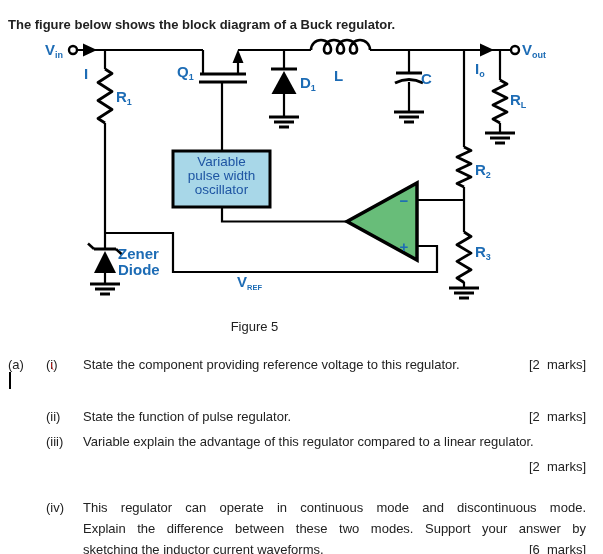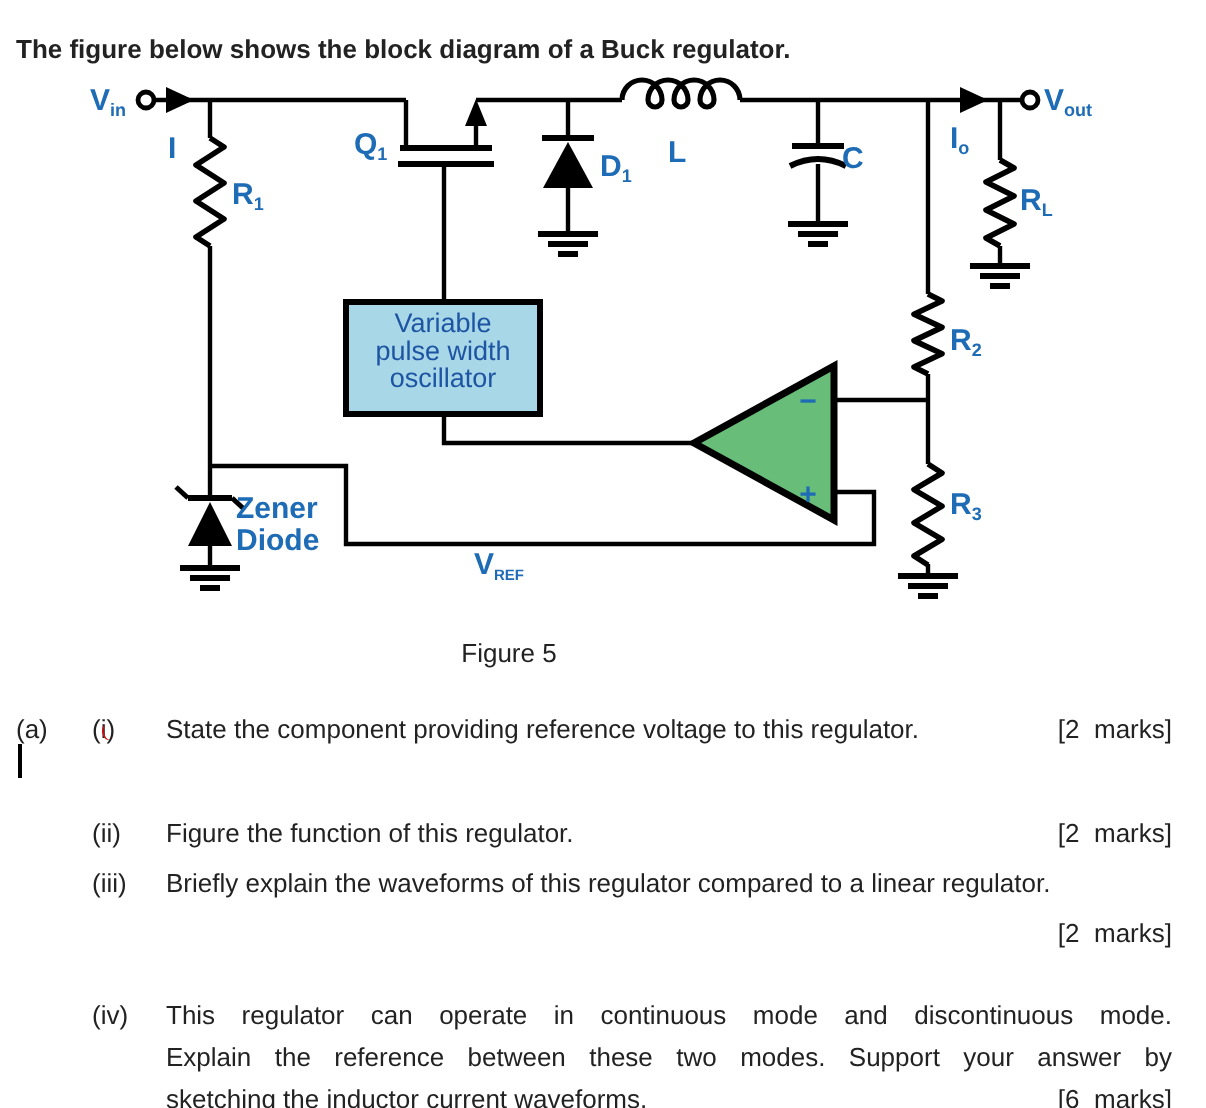--- a/index.html
+++ b/index.html
@@ -155,38 +155,38 @@
     <span>State the component providing reference voltage to this regulator.</span>
     <span class="marks">[2  marks]</span>
   </span>
 </div>
 <div class="cursor"></div>
 <div class="squiggle"></div>
 
 <div class="qrow" style="top:409px">
   <span class="qnum">(ii)</span>
   <span class="qtext flexline">
-    <span>Figure the function of this regulator.</span>
+    <span>State the function of pulse regulator.</span>
     <span class="marks">[2  marks]</span>
   </span>
 </div>
 
 <div class="qrow" style="top:434px">
   <span class="qnum">(iii)</span>
-  <span class="qtext">Briefly explain the waveforms of this regulator compared to a linear regulator.</span>
+  <span class="qtext">Variable explain the advantage of this regulator compared to a linear regulator.</span>
 </div>
 <div class="qrow" style="top:459px">
   <span class="marks-right">[2  marks]</span>
 </div>
 
 <div class="qrow" style="top:500px">
   <span class="qnum">(iv)</span>
   <span class="qtext just">This regulator can operate in continuous mode and discontinuous mode.</span>
 </div>
 <div class="qrow" style="top:521px">
-  <span class="qtext just">Explain the reference between these two modes. Support your answer by</span>
+  <span class="qtext just">Explain the difference between these two modes. Support your answer by</span>
 </div>
 <div class="qrow" style="top:542px">
   <span class="qtext flexline">
     <span>sketching the inductor current waveforms.</span>
     <span class="marks">[6  marks]</span>
   </span>
 </div>
 
 </body></html>

